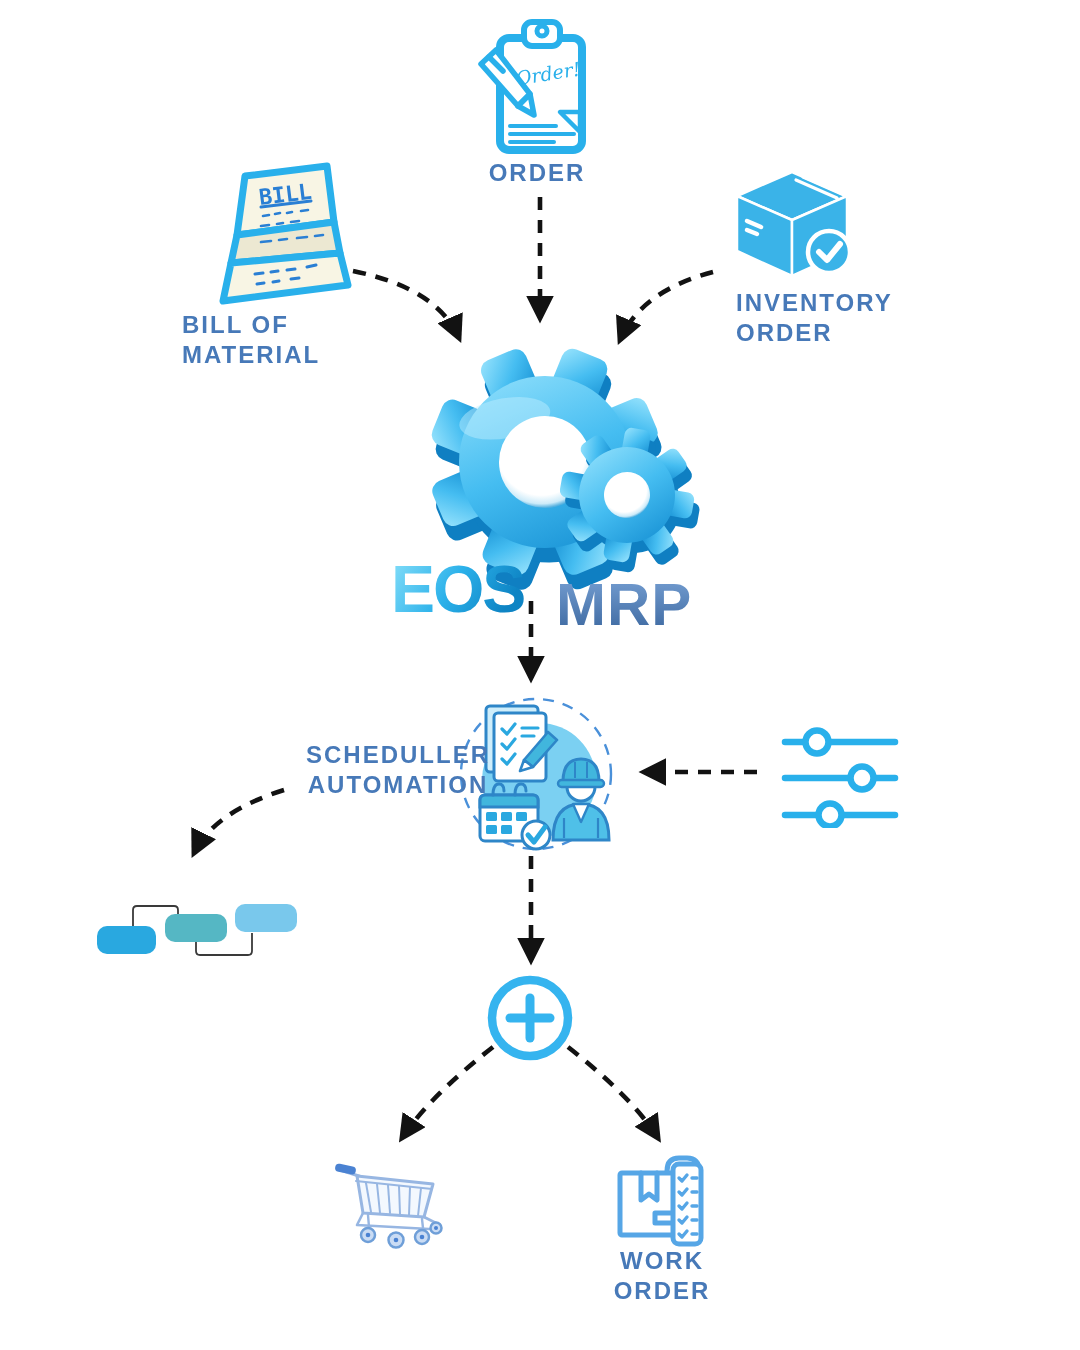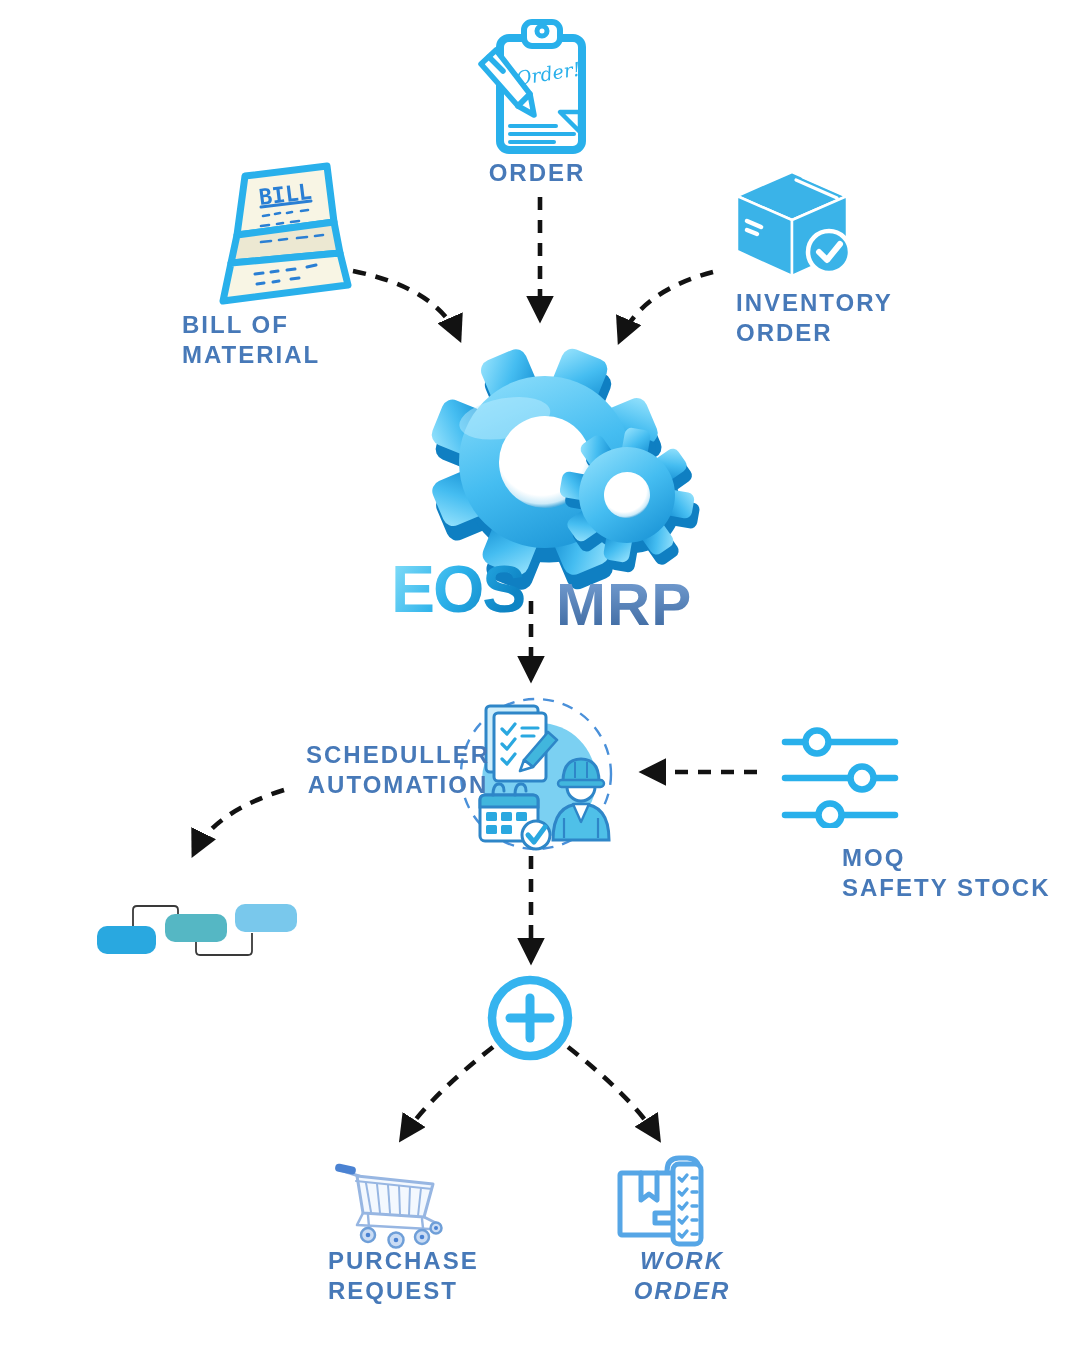--- a/index.html
+++ b/index.html
@@ -234,24 +234,20 @@
   <svg class="abs icon" style="left:780px;top:726px;" width="120" height="102" viewBox="0 0 120 102">
     <g stroke="#29b0eb" stroke-width="6.5" stroke-linecap="round">
       <line x1="5" y1="16" x2="115" y2="16"></line>
       <line x1="5" y1="52" x2="115" y2="52"></line>
       <line x1="5" y1="89" x2="115" y2="89"></line>
       <circle cx="37" cy="16" r="11.5" fill="#fff"></circle>
       <circle cx="82" cy="52" r="11.5" fill="#fff"></circle>
       <circle cx="50" cy="89" r="11.5" fill="#fff"></circle>
     </g>
   </svg>
-  <div class="label" style="left:842px;top:843px;">
-    <div>MOQ</div>
-    <div>SAFETY STOCK</div>
-  </div>
 
   <svg class="abs icon" style="left:88px;top:898px;" width="216" height="64" viewBox="0 0 216 64">
     <path d="M45 28 L45 12 Q45 8 49 8 L86 8 Q90 8 90 12 L90 16" fill="none" stroke="#3a3a3a" stroke-width="1.8"></path>
     <path d="M108 44 L108 53 Q108 57 112 57 L160 57 Q164 57 164 53 L164 35" fill="none" stroke="#3a3a3a" stroke-width="1.8"></path>
     <rect x="9" y="28" width="59" height="28" rx="10" fill="#29a8e0"></rect>
     <rect x="77" y="16" width="62" height="28" rx="10" fill="#55b7c4"></rect>
     <rect x="147" y="6" width="62" height="28" rx="10" fill="#79c8ec"></rect>
   </svg>
 
   <svg class="abs icon" style="left:486px;top:974px;" width="89" height="89" viewBox="0 0 89 89">
@@ -287,39 +283,35 @@
         <circle cx="90" cy="79" r="7"></circle>
         <circle cx="104" cy="70" r="5.5"></circle>
     </g>
     <g fill="#4a82d2">
       <circle cx="36" cy="77" r="2.3"></circle>
         <circle cx="64" cy="82" r="2.3"></circle>
         <circle cx="90" cy="79" r="2.3"></circle>
         <circle cx="104" cy="70" r="2"></circle>
     </g>
   </svg>
-  <div class="label center" style="left:328px;top:1246px;width:120px;">
-    <div>PURCHASE</div>
-    <div>REQUEST</div>
-  </div>
 
   <svg class="abs icon" style="left:615px;top:1154px;" width="94" height="96" viewBox="0 0 94 96">
     <g fill="#fff" stroke="#56a6e6" stroke-width="5" stroke-linejoin="round" stroke-linecap="round">
       <rect x="5" y="19" width="58" height="62" rx="2"></rect>
       <path d="M26 19 L26 46 L34 40 L42 46 L42 19" fill="none"></path>
       <rect x="40" y="59" width="22" height="10"></rect>
       <path d="M52 17 Q52 4 64 4 L72 4 Q84 4 84 17" fill="none"></path>
       <rect x="58" y="10" width="28" height="80" rx="6"></rect>
     </g>
     <g stroke="#56a6e6" fill="none" stroke-width="3.4" stroke-linecap="round" stroke-linejoin="round">
       <path d="M64 24 l3 3 l5 -6 M77 24 h5"></path>
       <path d="M64 38 l3 3 l5 -6 M77 38 h5"></path>
       <path d="M64 52 l3 3 l5 -6 M77 52 h5"></path>
       <path d="M64 66 l3 3 l5 -6 M77 66 h5"></path>
       <path d="M64 80 l3 3 l5 -6 M77 80 h5"></path>
     </g>
   </svg>
-  <div class="label center" style="left:624px;top:1246px;width:116px;font-style:italic;">
+  <div class="label center" style="left:604px;top:1246px;width:116px;">
     <div>WORK</div>
     <div>ORDER</div>
   </div>
 
 </div>
 
 </body></html>

